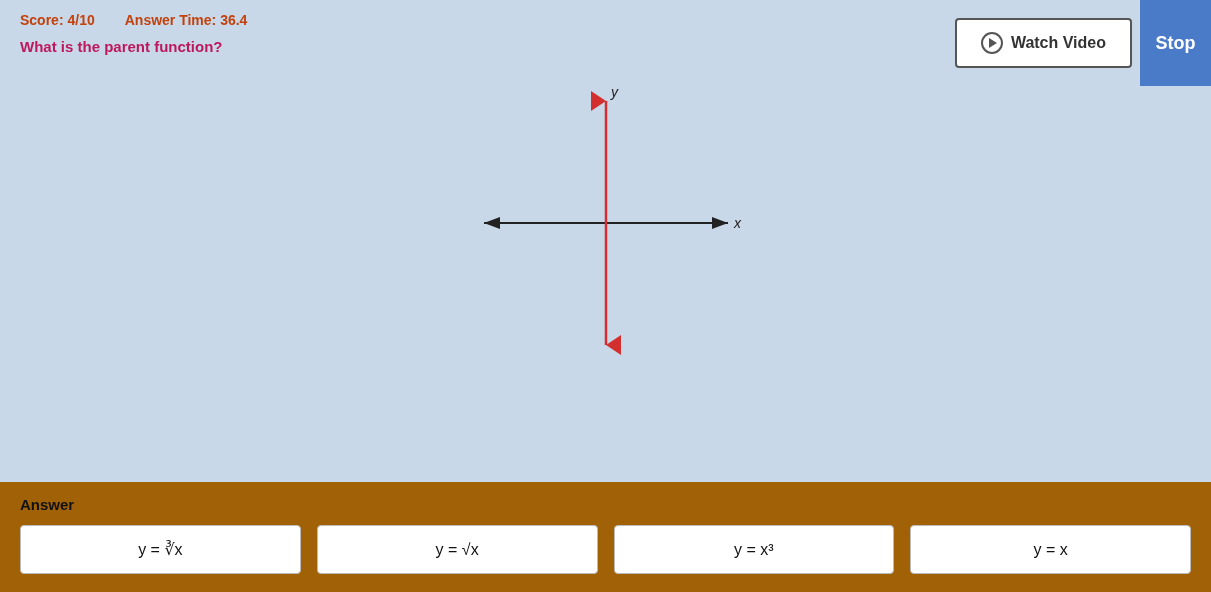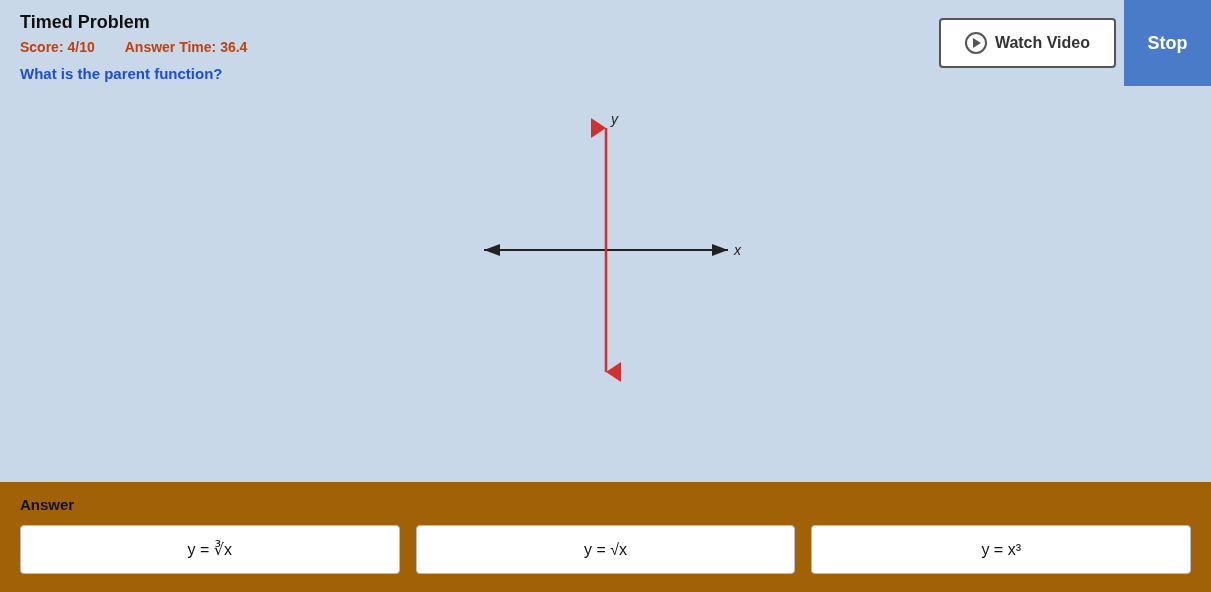--- a/index.html
+++ b/index.html
@@ -62,21 +62,21 @@
       background: #4a7bc8;
       color: white;
       border: none;
       font-size: 18px;
       font-weight: bold;
       cursor: pointer;
       padding: 0 28px;
       display: flex;
       align-items: center;
       justify-content: center;
-      width: 87px;
+      width: 71px;
     }
 
     .main-content {
       position: absolute;
       top: 0;
       left: 0;
       right: 0;
       bottom: 0;
       padding: 12px 20px;
     }
@@ -93,21 +93,21 @@
       gap: 30px;
       font-size: 14px;
       font-weight: bold;
       color: #c2410c;
       margin-bottom: 10px;
     }
 
     .question-text {
       font-size: 15px;
       font-weight: bold;
-      color: #1d4ed8;
+      color: #be185d;
       margin-bottom: 8px;
     }
 
     .graph-area {
       display: flex;
       justify-content: center;
       align-items: center;
       height: 320px;
       position: relative;
     }
@@ -167,21 +167,20 @@
   <button class="watch-video-btn">
     <span class="play-circle"></span>
     <span>Watch Video</span>
   </button>
   <button class="stop-btn">
     <span>Stop</span>
   </button>
 </div>
 
 <div class="main-content">
-  <div class="timed-problem-title">Timed Problem</div>
 
   <div class="score-time-row">
     <span>
       <span>Score:</span>
       <span>4/10</span>
     </span>
     <span>
       <span>Answer Time:</span>
       <span>36.4</span>
     </span>
@@ -224,14 +223,17 @@
   <div class="answer-choices">
     <button class="answer-choice">
       <span>y = ∛x</span>
     </button>
     <button class="answer-choice">
       <span>y = √x</span>
     </button>
     <button class="answer-choice">
       <span>y = x³</span>
     </button>
+    <button class="answer-choice">
+      <span>y = x</span>
+    </button>
   </div>
 </div>
 
 </body></html>

